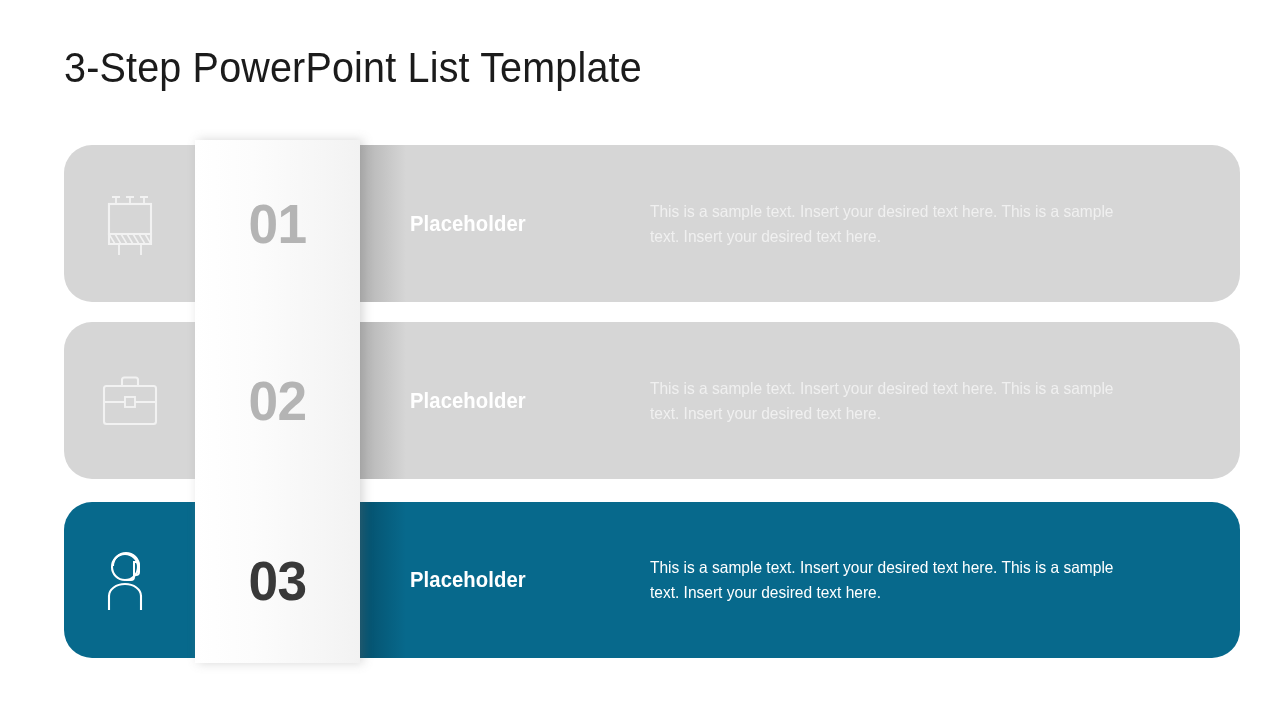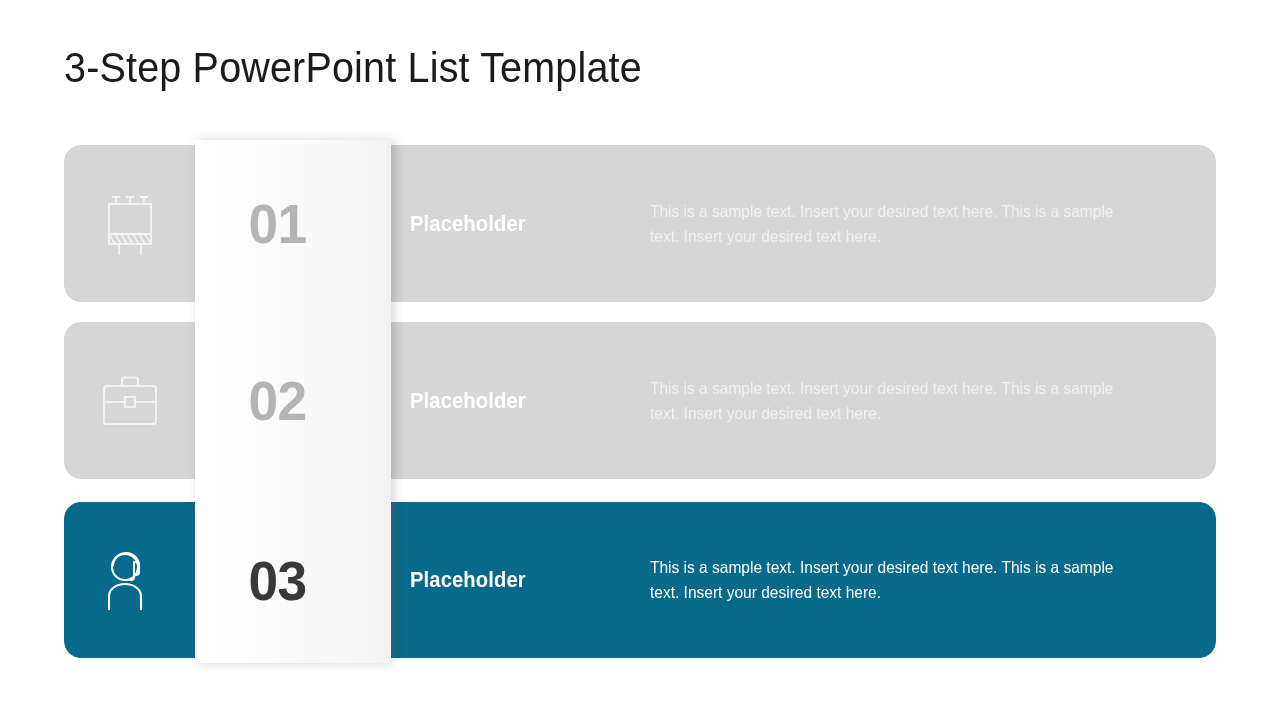--- a/index.html
+++ b/index.html
@@ -37,22 +37,23 @@
     top: 0;
     width: 1280px;
     height: 720px;
   }
 
   .row {
     position: absolute;
     left: 64px;
     width: 1152px;
     height: 157px;
-    border-radius: 17px;
+    border-radius: 28px;
     overflow: hidden;
+    padding-left: 24px;
   }
   .row.r1 { top: 145px; }
   .row.r2 { top: 322px; }
   .row.r3 { top: 502px; height: 156px; }
 
   .row-bg {
     position: absolute;
     inset: 0;
     border-radius: 16px;
   }
@@ -123,21 +124,21 @@
     transform-origin: left center;
   }
   .row.gray .body-text { color: #f0f0f0; }
   .row.teal .body-text { color: #ffffff; }
 
   
   .band {
     position: absolute;
     left: 195px;
     top: 140px;
-    width: 196px;
+    width: 165px;
     height: 523px;
     background: linear-gradient(to right, #ffffff 0%, #fcfcfc 35%, #f6f6f6 78%, #f2f2f2 100%);
     box-shadow: 3px 0 10px rgba(120,120,120,0.30);
   }
   .band-num {
     position: absolute;
     left: 0;
     width: 165px;
     height: 157px;
     display: flex;

